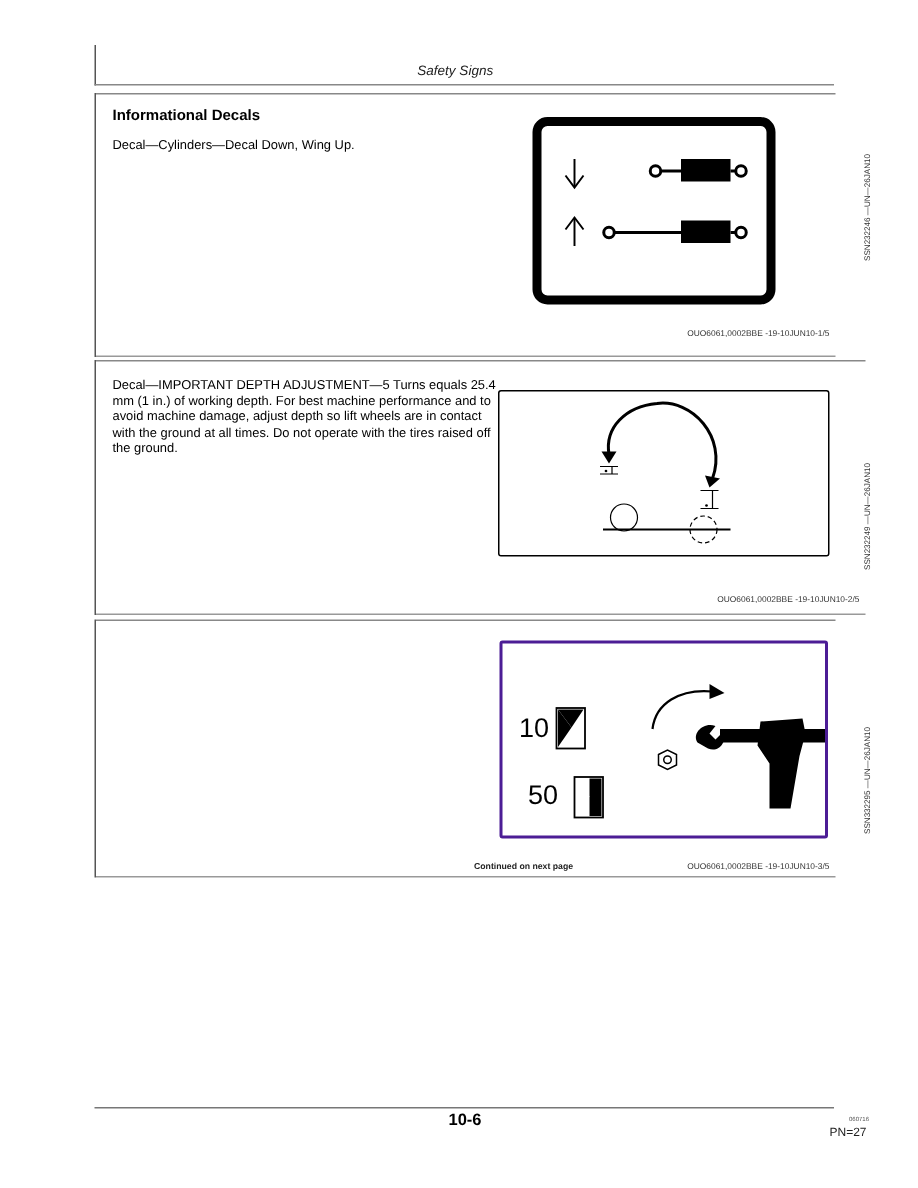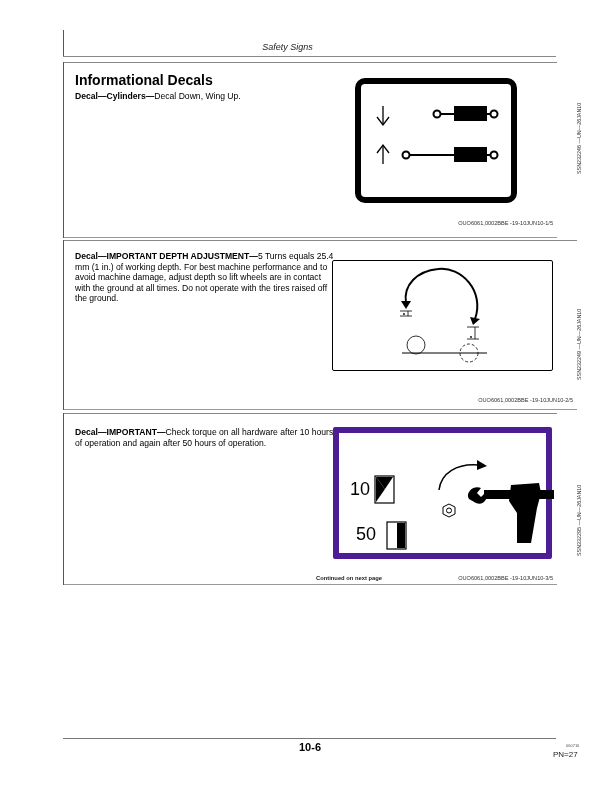--- a/index.html
+++ b/index.html
@@ -1,30 +1,30 @@
 <!DOCTYPE html>
 <html><head>
 <meta charset="utf-8">
 <style>
   html, body { margin: 0; padding: 0; background: #ffffff; }
   body { width: 612px; height: 792px; position: relative; overflow: hidden;
          font-family: "Liberation Sans", sans-serif; color: #000; }
 
   .header-rule-left { position: absolute; left: 63px; top: 30px; width: 1px; height: 27px; background: #555; }
-  .header-title { position: absolute; left: 0; width: 575px; top: 42px; text-align: center;
+  .header-title { position: absolute; left: 16px; width: 575px; top: 42px; text-align: center;
                   font-size: 9px; font-style: italic; color: #222; }
   .header-rule { position: absolute; left: 63px; top: 56px; width: 493px; height: 1px; background: #888; }
 
   .section { position: absolute; left: 63px; width: 493px; border-left: 1px solid #555; }
   .section-bottom { position: absolute; left: 0; right: 0; bottom: 0; height: 1.5px; background: #999; }
   .section-top { position: absolute; left: 0; right: 0; top: 0; height: 1px; background: #888; }
 
   .sec-text { position: absolute; left: 11px; width: 262px; font-size: 8.6px; line-height: 10.6px; }
-  .sec-text b { font-weight: bold; }
-  .heading { position: absolute; left: 11px; font-size: 14px; font-weight: bold; }
+  .sec-text b { font-weight: normal; }
+  .heading { position: absolute; left: 11px; font-size: 10px; font-weight: bold; }
 
   .decal-box { position: absolute; box-sizing: border-box; background: #fff; }
   .ref-code { position: absolute; right: 4px; font-size: 5.6px; color: #333; white-space: nowrap; }
   .vert-code { position: absolute; font-size: 5.4px; color: #333; white-space: nowrap;
                transform: rotate(-90deg); transform-origin: left top; }
   .continued { position: absolute; font-size: 5.8px; font-weight: bold; color: #222; }
 
   .footer-rule { position: absolute; left: 63px; top: 738px; width: 493px; height: 1px; background: #777; }
   .page-num { position: absolute; left: 0; width: 620px; top: 741px; text-align: center; font-size: 11px; font-weight: bold; }
   .tiny-date { position: absolute; left: 566px; top: 743px; font-size: 4px; color: #555; }
@@ -101,24 +101,21 @@
       <circle cx="136" cy="92" r="9" fill="none" stroke="#000" stroke-width="0.8" stroke-dasharray="3,2"></circle>
     </svg>
   </div>
   <div class="vert-code" style="left:512px;top:140px;">SSN232249 —UN—26JAN10</div>
   <div class="ref-code" style="top:157px;">OUO6061,0002BBE -19-10JUN10-2/5</div>
   <div class="section-bottom"></div>
 </div>
 
 <div class="section" style="top:413px;height:172px;">
   <div class="section-top"></div>
-  <div class="sec-text" style="top:14px;">
-    <b>Decal—IMPORTANT—</b><span>Check torque on all hardware after 10 hours of operation and again after 50 hours of operation.</span>
-  </div>
-  <div class="decal-box" style="left:269px;top:14px;width:219px;height:132px;border:6px solid #4c1d95;border-radius:2px;">
+  <div class="decal-box" style="left:269px;top:14px;width:219px;height:132px;border:2px solid #4c1d95;border-radius:2px;">
     <svg width="215" height="128" viewBox="0 0 215 128">
       <text x="11" y="62" font-family="Liberation Sans, sans-serif" font-size="18">10</text>
       <g>
         <rect x="36" y="43" width="19" height="27" fill="#fff" stroke="#000" stroke-width="1.2"></rect>
         <polygon points="37,44 54,44 46,56" fill="#000"></polygon>
         <polygon points="46,56 37,69 54,69" fill="#fff"></polygon>
         <polygon points="37,44 46,56 37,69" fill="#000"></polygon>
       </g>
       <text x="17" y="107" font-family="Liberation Sans, sans-serif" font-size="18">50</text>
       <g>

